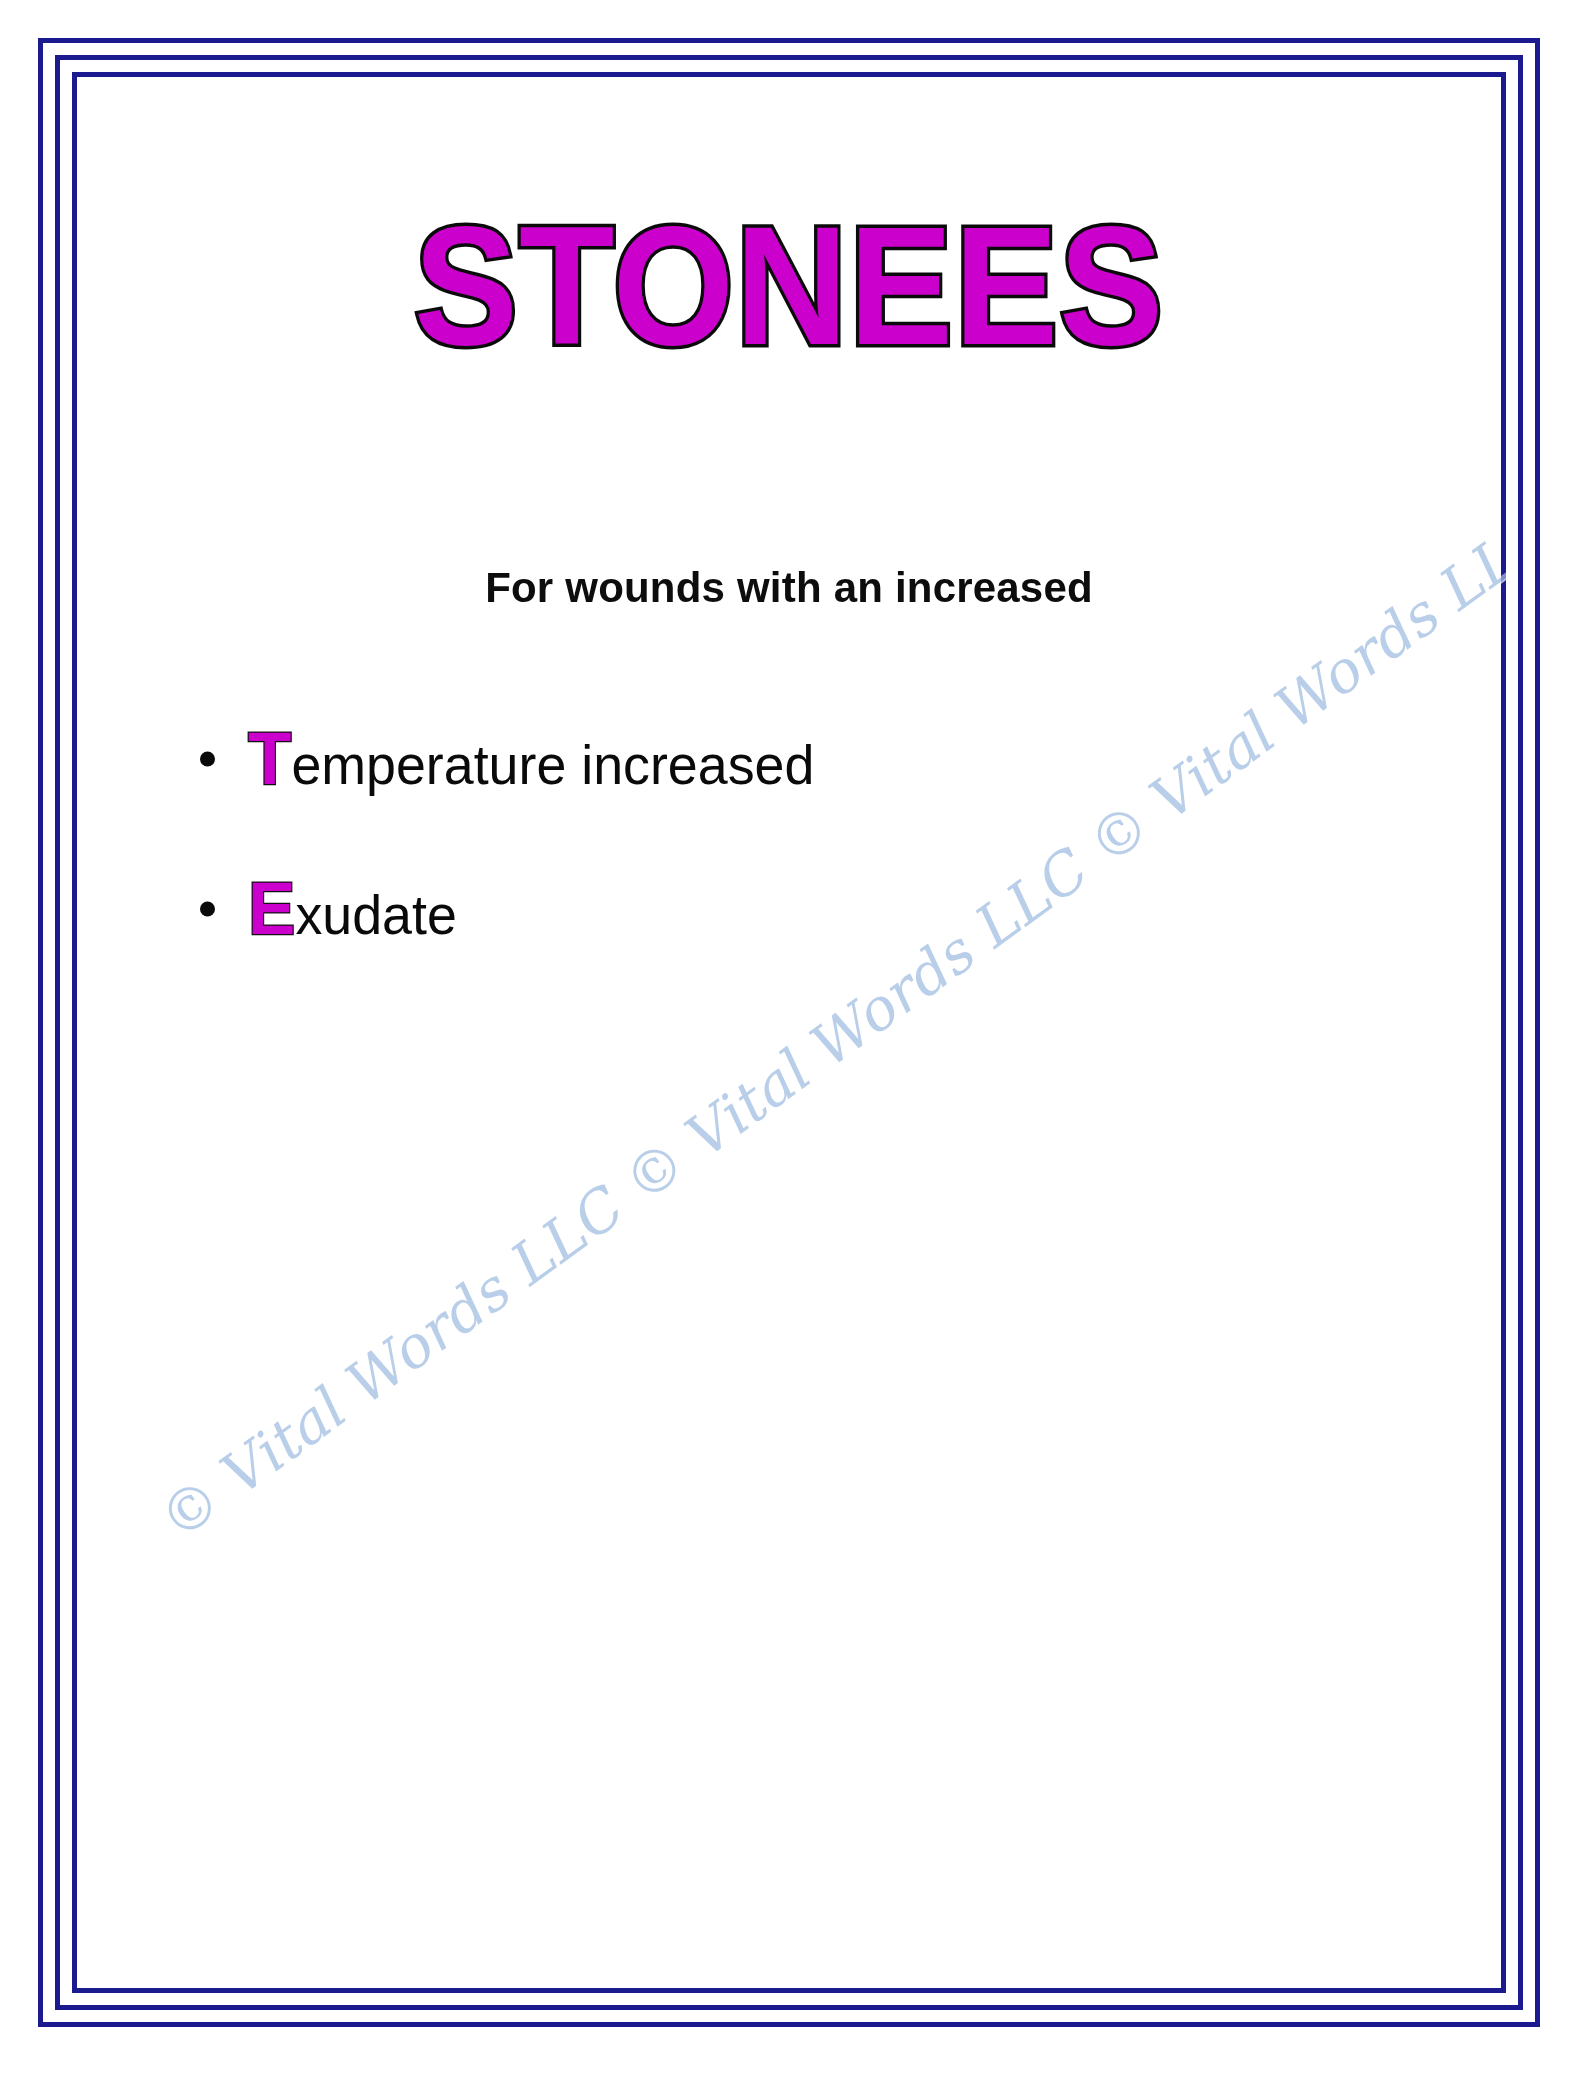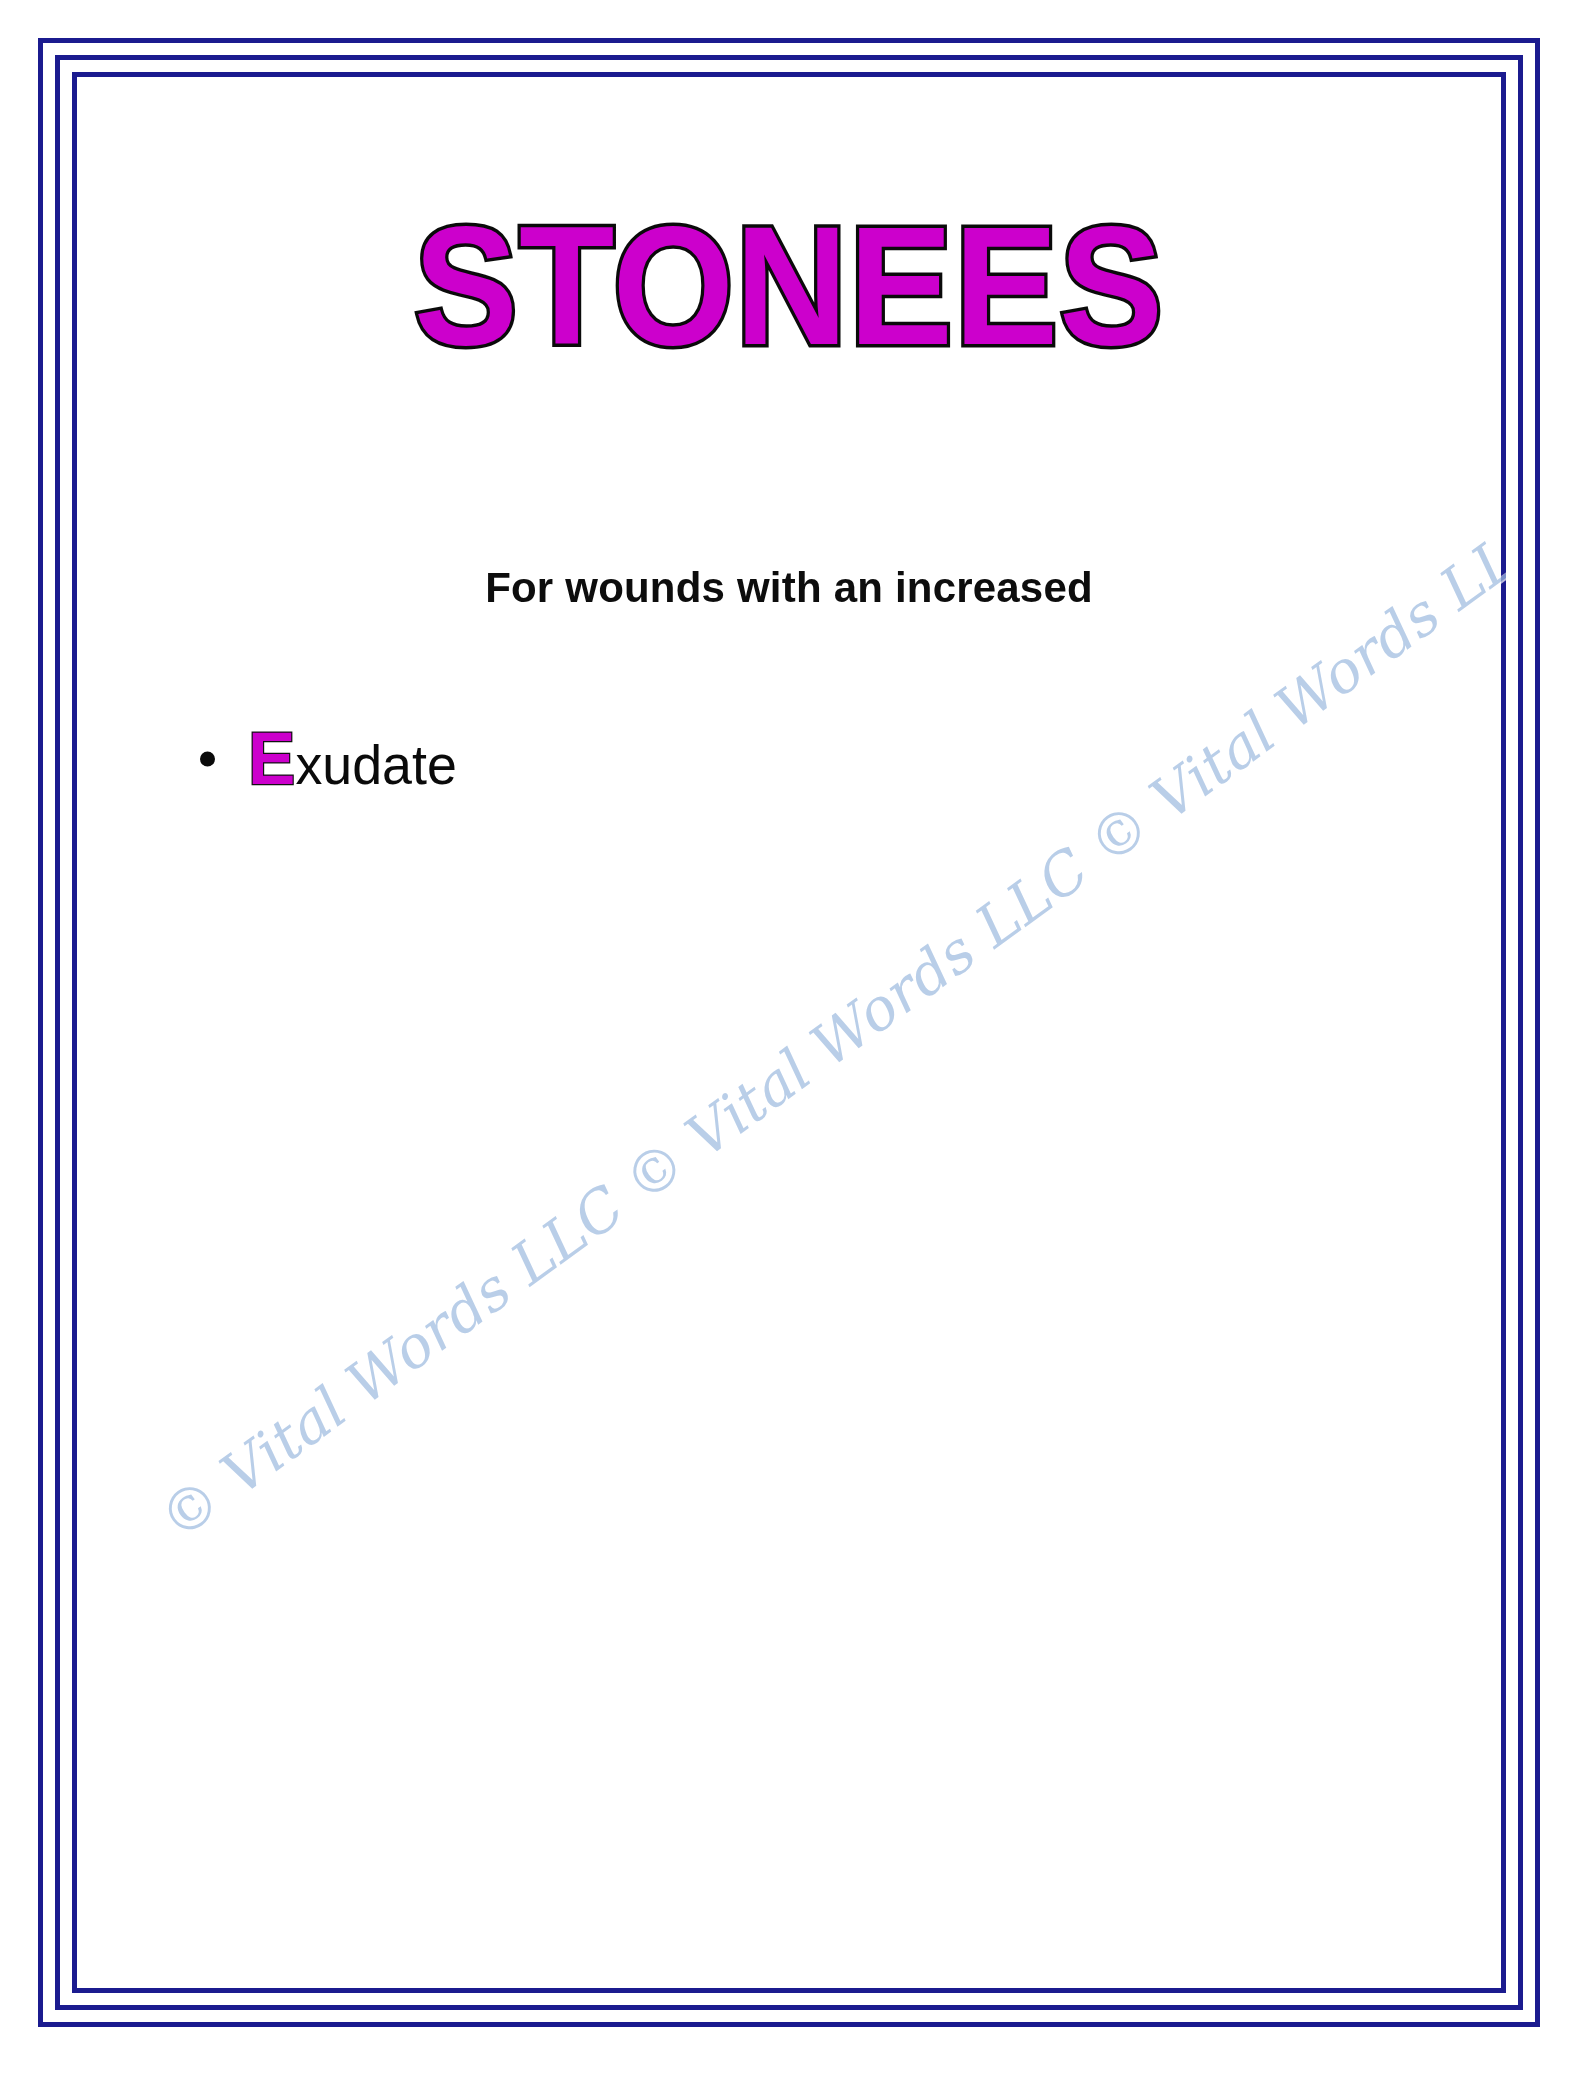--- a/index.html
+++ b/index.html
@@ -176,20 +176,24 @@
 
   <div class="content">
 
     <div class="poster-title">STONEES</div>
 
     <div class="poster-subtitle">For wounds with an increased</div>
 
     <ul class="acronym-list">
 
 
+      <li class="acronym-item">
+        <span class="bullet-dot"></span>
+        <span class="item-text"><span class="item-initial">T</span><span>emperature increased</span></span>
+      </li>
 
 
 
       <li class="acronym-item">
         <span class="bullet-dot"></span>
         <span class="item-text"><span class="item-initial">E</span><span>xudate</span></span>
       </li>
 
 
 

